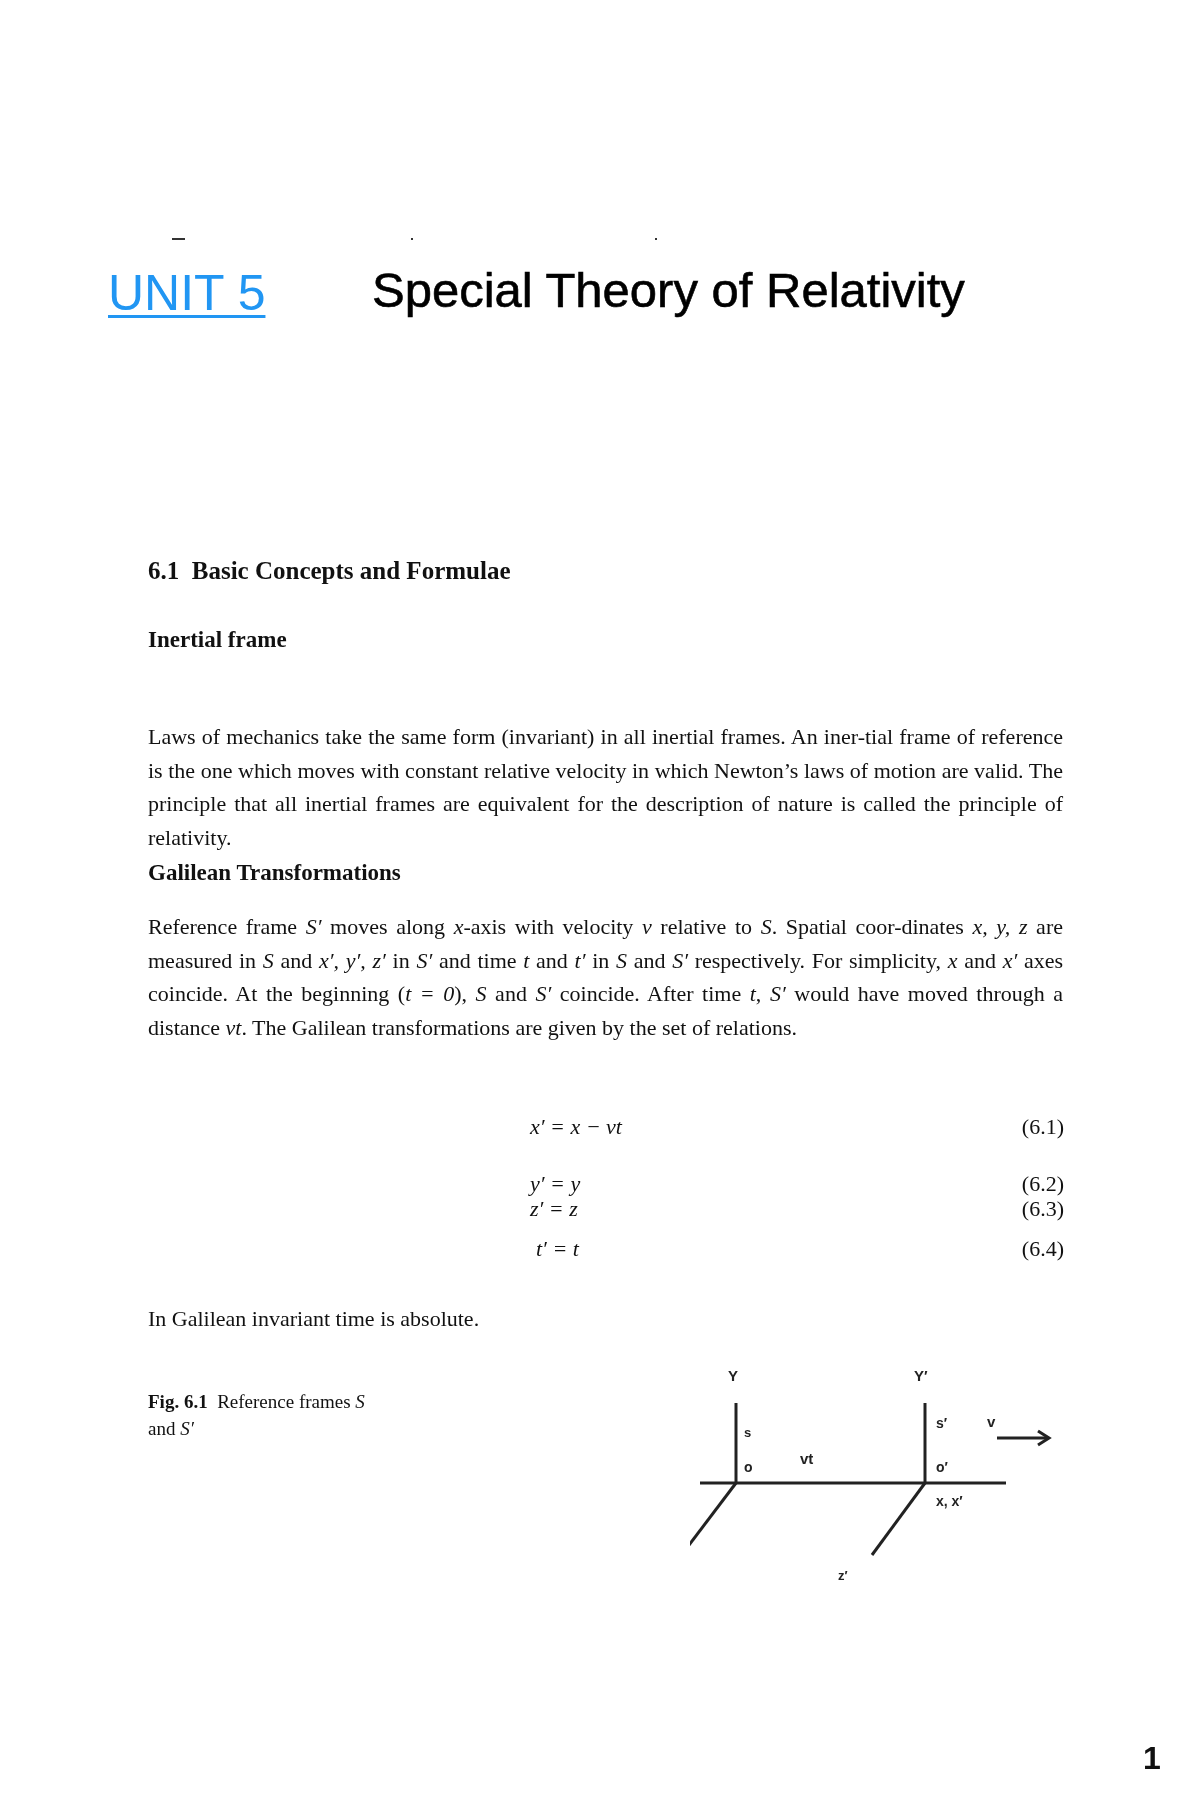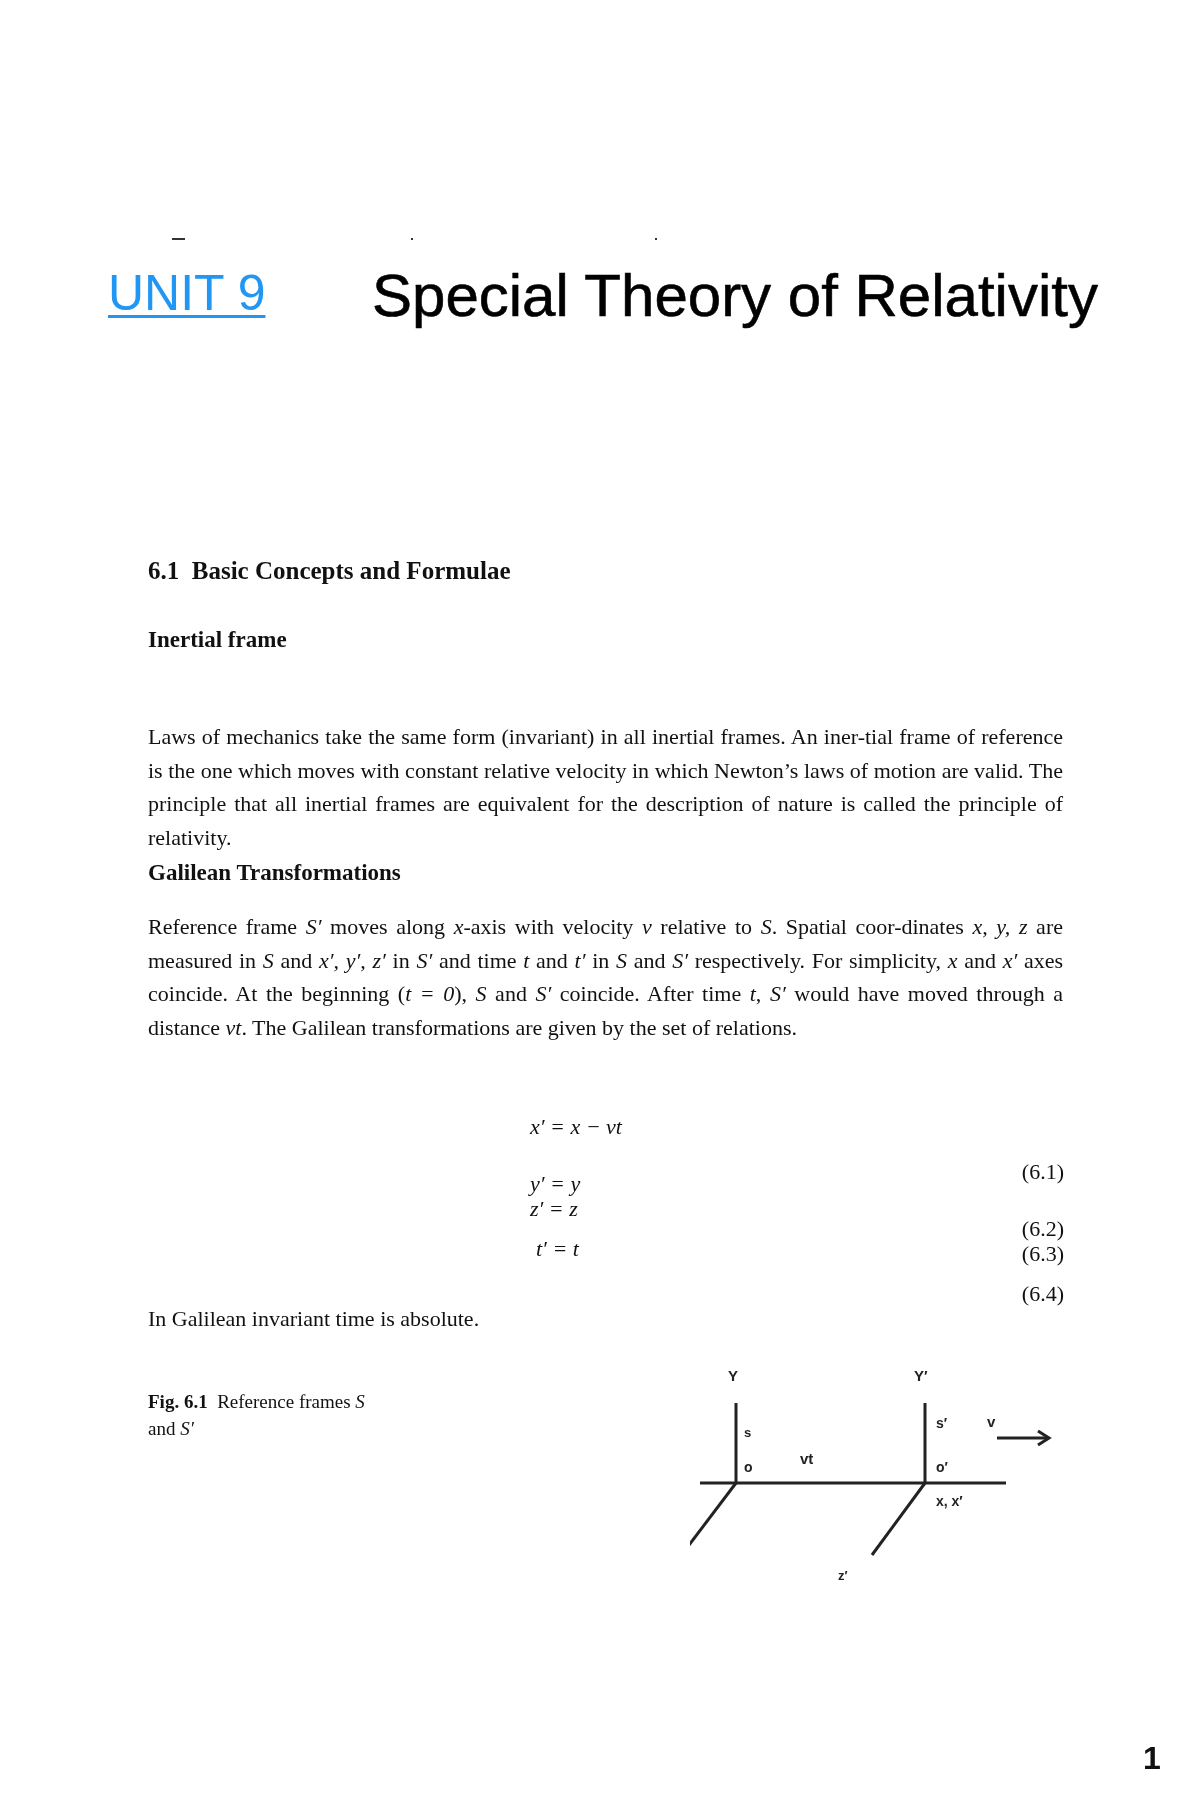--- a/index.html
+++ b/index.html
@@ -4,46 +4,46 @@
 <style>
   html, body { margin: 0; padding: 0; background: #ffffff; }
   body { width: 1200px; height: 1820px; position: relative; overflow: hidden;
          font-family: "DejaVu Serif", serif; color: #111; }
   .abs { position: absolute; }
   .marks { top: 238px; height: 2px; background: #333; }
   .unit-label { left: 108px; top: 268px; font-family: "Liberation Sans", sans-serif;
     font-size: 50px; color: #2196F3; line-height: 1; text-decoration: underline;
     text-decoration-thickness: 3px; text-underline-offset: 5px; letter-spacing: 0px; }
   .chapter-title { left: 372px; top: 266px; font-family: "Liberation Sans", sans-serif;
-    font-size: 60px; font-weight: 400; color: #000; line-height: 1; -webkit-text-stroke: 0.6px #000; }
+    font-size: 49px; font-weight: 400; color: #000; line-height: 1; -webkit-text-stroke: 0.6px #000; }
   .section-heading { left: 148px; top: 556px; font-family: "Liberation Serif", serif;
     font-size: 25px; font-weight: bold; line-height: 1.2; }
   .sub-heading { font-family: "Liberation Serif", serif; font-size: 23px; font-weight: bold; line-height: 1.2; left:148px; }
   .para { left: 148px; width: 915px; font-family: "Liberation Serif", serif;
     font-size: 22px; line-height: 33.5px; text-align: justify; hyphens: manual; color: #111; }
   .para i { font-style: italic; }
   .eq-row { left: 530px; width: 534px; height: 30px; font-family: "Liberation Serif", serif; font-size: 22px; }
   .eq-row .eq { position: absolute; left: 0; font-style: italic; }
-  .eq-row .eq-num { position: absolute; right: 0; margin-top: 45px; }
+  .eq-row .eq-num { position: absolute; right: 0; }
   .fig-caption { left: 148px; top: 1376px; width: 290px; font-family: "Liberation Serif", serif;
     font-size: 19px; line-height: 27px; margin-top: 12px; }
   .fig-caption b { font-weight: bold; }
   .diagram { left: 690px; top: 1360px; width: 400px; height: 270px; }
   .diagram text { font-family: "Liberation Sans", sans-serif; font-weight: bold; fill: #222; }
   .page-number { left: 1143px; top: 1740px; font-family: "Liberation Sans", sans-serif;
     font-size: 32px; font-weight: bold; color: #111; }
 </style>
 </head>
 <body>
 
 <div class="abs marks" style="left:172px; width:13px;"></div>
 <div class="abs marks" style="left:411px; width:2px;"></div>
 <div class="abs marks" style="left:655px; width:2px;"></div>
 
-<div class="abs unit-label">UNIT 9</div>
+<div class="abs unit-label">UNIT 5</div>
 <div class="abs chapter-title">Special Theory of Relativity</div>
 
 <div class="abs section-heading" style="white-space:pre;">6.1  Basic Concepts and Formulae</div>
 
 <div class="abs sub-heading" style="top:626px;">Inertial frame</div>
 <div class="abs para" style="top:696px;margin-top:24px;">Laws of mechanics take the same form (invariant) in all inertial frames. An iner-tial frame of reference is the one which moves with constant relative velocity in which Newton’s laws of motion are valid. The principle that all inertial frames are equivalent for the description of nature is called the principle of relativity.</div>
 
 <div class="abs sub-heading" style="top:859px;">Galilean Transformations</div>
 
 <div class="abs para" style="top:910px;"><span>Reference frame </span><i>S′</i><span> moves along </span><i>x</i><span>-axis with velocity </span><i>v</i><span> relative to </span><i>S</i><span>. Spatial coor-dinates </span><i>x, y, z</i><span> are measured in </span><i>S</i><span> and </span><i>x′, y′, z′</i><span> in </span><i>S′</i><span> and time </span><i>t</i><span> and </span><i>t′</i><span> in </span><i>S</i><span> and </span><i>S′</i><span> respectively. For simplicity, </span><i>x</i><span> and </span><i>x′</i><span> axes coincide. At the beginning (</span><i>t = 0</i><span>), </span><i>S</i><span> and </span><i>S′</i><span> coincide. After time </span><i>t</i><span>, </span><i>S′</i><span> would have moved through a distance </span><i>vt</i><span>. The Galilean transformations are given by the set of relations.</span></div>

